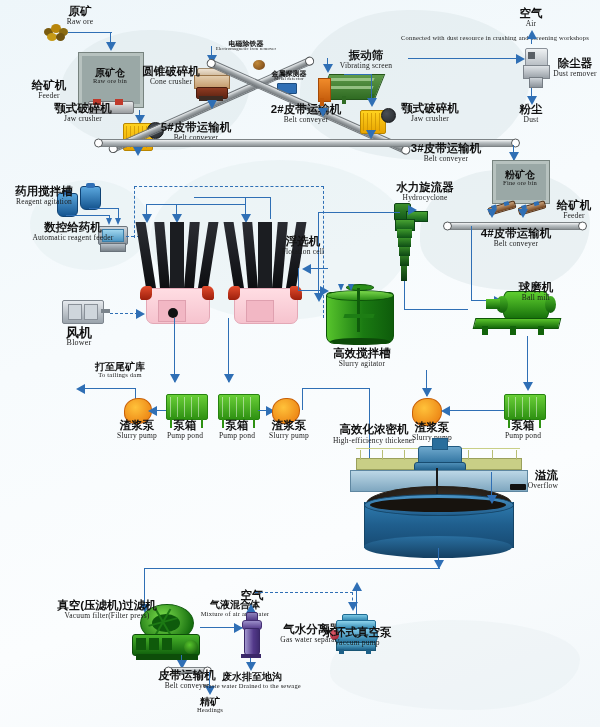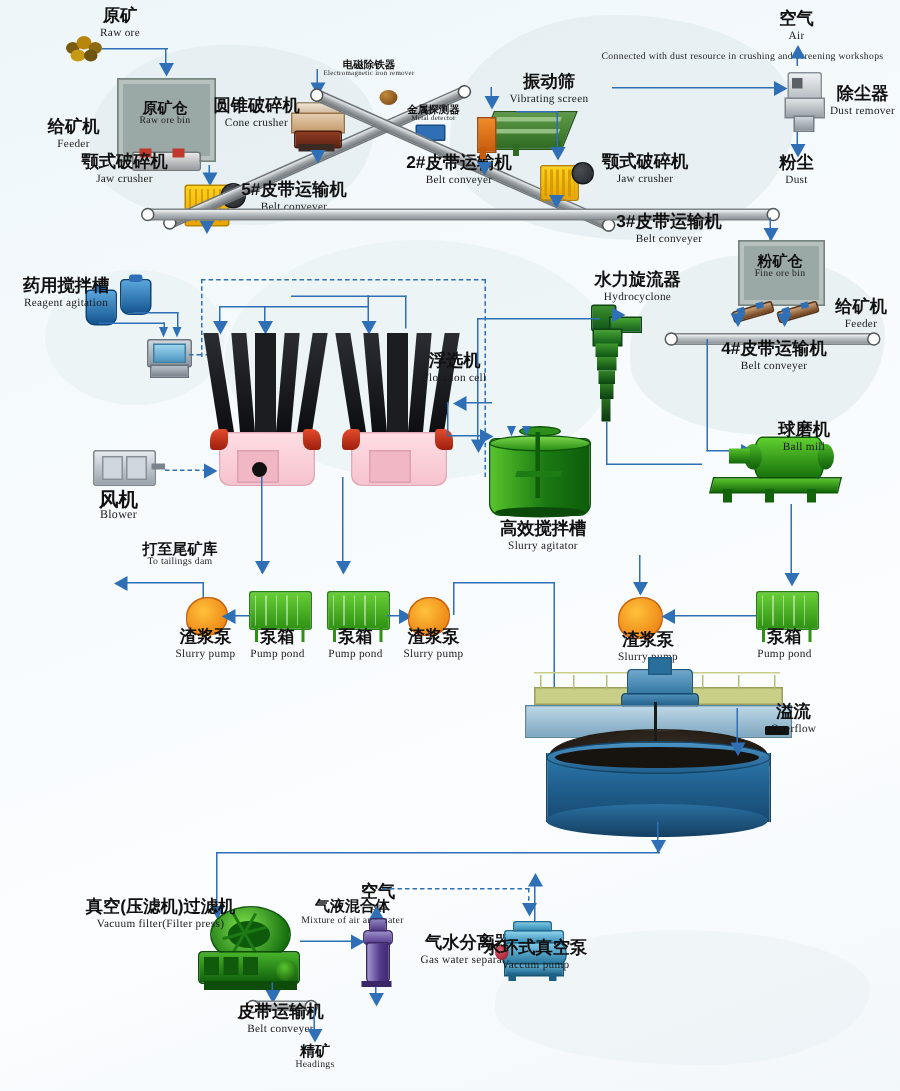--- a/index.html
+++ b/index.html
@@ -321,20 +321,24 @@
   <div class="ln lnv" style="left:109px;top:215px;height:6px;"></div>
   <div class="ln lnv" style="left:118px;top:208px;height:13px;"></div>
   <div class="arw ad-s" style="left:105.5px;top:218px;"></div>
   <div class="arw ad-s" style="left:114.5px;top:218px;"></div>
 
   <div class="eq" style="left:98px;top:226px;width:28px;height:24px;">
     <div style="position:absolute;left:0;top:0;width:28px;height:17px;background:linear-gradient(#cfd6dc,#8a939c);border:1px solid #6c757d;border-radius:2px;"></div>
     <div style="position:absolute;left:4px;top:3px;width:20px;height:11px;background:linear-gradient(#9fd6ee,#4d97c4);border:1px solid #3b7ea8;"></div>
     <div style="position:absolute;left:2px;top:17px;width:24px;height:7px;background:linear-gradient(#b9c2ca,#79828a);border:1px solid #69727a;"></div>
   </div>
+  <div class="lbl s12" style="left:28px;top:222px;width:90px;">
+    <span class="cn">数控给药机</span>
+    <span class="en">Automatic reagent feeder</span>
+  </div>
 
   <div class="dsh-h" style="left:126px;top:236px;width:8px;"></div>
   <div class="dsh-h" style="left:137px;top:236px;width:4px;"></div>
   <div class="dsh-v" style="left:134px;top:186px;height:52px;"></div>
   <div class="dsh-h" style="left:134px;top:186px;width:190px;"></div>
   <div class="dsh-v" style="left:323px;top:186px;height:132px;"></div>
 
   <div class="ln lnh" style="left:146px;top:204px;width:100px;"></div>
   <div class="ln lnv" style="left:146px;top:204px;height:14px;"></div>
   <div class="arw ad" style="left:142px;top:214px;"></div>
@@ -476,20 +480,24 @@
   <div class="eq pumppond" style="left:504px;top:394px;width:40px;height:24px;">
       <div class="rib"></div>
     </div>
   <div class="leg" style="left:508px;top:418px;height:10px;"></div>
   <div class="leg" style="left:539px;top:418px;height:10px;"></div>
   <div class="lbl s12" style="left:494px;top:420px;width:58px;">
     <span class="cn">泵箱</span>
     <span class="en">Pump pond</span>
   </div>
 
+  <div class="lbl s12" style="left:330px;top:424px;width:88px;">
+    <span class="cn">高效化浓密机</span>
+    <span class="en" style="white-space:normal;line-height:1.2;">High-efficiency thickener</span>
+  </div>
 
   <div class="eq" style="left:350px;top:448px;width:176px;height:108px;">
 
     <div style="position:absolute;left:6px;top:10px;width:164px;height:10px;background:#c9cf86;border:1px solid #9aa05c;"></div>
     <div style="position:absolute;left:6px;top:0px;width:164px;height:11px;border-top:1.5px solid #c9cf86;"></div>
     <div style="position:absolute;left:10px;top:2px;width:1.4px;height:10px;background:#b7bd74;"></div>
     <div style="position:absolute;left:32px;top:2px;width:1.4px;height:10px;background:#b7bd74;"></div>
     <div style="position:absolute;left:54px;top:2px;width:1.4px;height:10px;background:#b7bd74;"></div>
     <div style="position:absolute;left:118px;top:2px;width:1.4px;height:10px;background:#b7bd74;"></div>
     <div style="position:absolute;left:142px;top:2px;width:1.4px;height:10px;background:#b7bd74;"></div>
@@ -509,21 +517,21 @@
     <div style="position:absolute;left:92px;top:54px;width:72px;height:14px;border-radius:50%;background:linear-gradient(#c0392b,#8a2418);opacity:.95;"></div>
 
     <div style="position:absolute;left:14px;top:54px;width:148px;height:46px;background:linear-gradient(180deg,#2f7cb0 0%,#1f5e8d 50%,#174a72 100%);border-left:1px solid #154567;border-right:1px solid #154567;"></div>
     <div style="position:absolute;left:14px;top:88px;width:148px;height:22px;border-radius:50%;background:linear-gradient(#2a6fa0,#143f61);"></div>
     <div style="position:absolute;left:14px;top:46px;width:148px;height:20px;border-radius:50%;background:linear-gradient(#4a93c4,#215f8e);border:1px solid #154567;"></div>
     <div style="position:absolute;left:20px;top:50px;width:136px;height:14px;border-radius:50%;background:#17130e;"></div>
 
     <div style="position:absolute;left:160px;top:36px;width:16px;height:6px;background:#111;border-radius:1px;"></div>
   </div>
 
-  <div class="lbl s12" style="left:500px;top:470px;width:58px;">
+  <div class="lbl s12" style="left:500px;top:470px;width:58px;text-align:right;">
     <span class="cn">溢流</span>
     <span class="en">Overflow</span>
   </div>
   <div class="ln lnv" style="left:491px;top:472px;height:28px;"></div>
   <div class="arw ad" style="left:487px;top:495px;"></div>
 
   <div class="ln lnv" style="left:438px;top:548px;height:20px;"></div>
   <div class="arw ad" style="left:434px;top:560px;"></div>
 
   <div class="ln lnh" style="left:144px;top:568px;width:296px;"></div>
@@ -585,20 +593,24 @@
     <div style="position:absolute;left:4px;top:16px;width:14px;height:26px;background:linear-gradient(90deg,#a196ce,#53398a 60%,#3f2b70);border:1px solid #3a2768;border-radius:2px 2px 4px 4px;"></div>
     <div style="position:absolute;left:1px;top:42px;width:20px;height:4px;background:#3a2768;"></div>
   </div>
   <div class="lbl s12" style="left:268px;top:624px;width:88px;">
     <span class="cn">气水分离器</span>
     <span class="en">Gas water separator</span>
   </div>
 
   <div class="ln lnv" style="left:250px;top:658px;height:10px;"></div>
   <div class="arw ad" style="left:246px;top:662px;"></div>
+  <div class="lbl s10" style="left:200px;top:672px;width:104px;">
+    <span class="cn">废水排至地沟</span>
+    <span class="en" style="white-space:normal;line-height:1.25;">Waste water Drained to the sewage</span>
+  </div>
 
   <div class="dsh-h" style="left:255px;top:592px;width:98px;"></div>
   <div class="dsh-v" style="left:352px;top:592px;height:14px;"></div>
   <div class="arw ad" style="left:348px;top:602px;"></div>
 
   <div class="eq" style="left:332px;top:614px;width:48px;height:40px;">
     <div style="position:absolute;left:10px;top:0px;width:24px;height:6px;background:linear-gradient(#79c8e5,#2a7fa9);border:1px solid #1f6b91;border-radius:2px;"></div>
     <div style="position:absolute;left:4px;top:6px;width:38px;height:8px;background:linear-gradient(#8fd4ec,#2f87b2);border:1px solid #236f97;border-radius:2px;"></div>
     <div style="position:absolute;left:2px;top:14px;width:42px;height:14px;border-radius:6px/50%;background:linear-gradient(#7ecaea,#23719b);border:1px solid #1c6288;"></div>
     <div style="position:absolute;left:-2px;top:16px;width:9px;height:10px;border-radius:50%;background:radial-gradient(circle at 35% 35%,#e05a6a,#8d1524);"></div>

